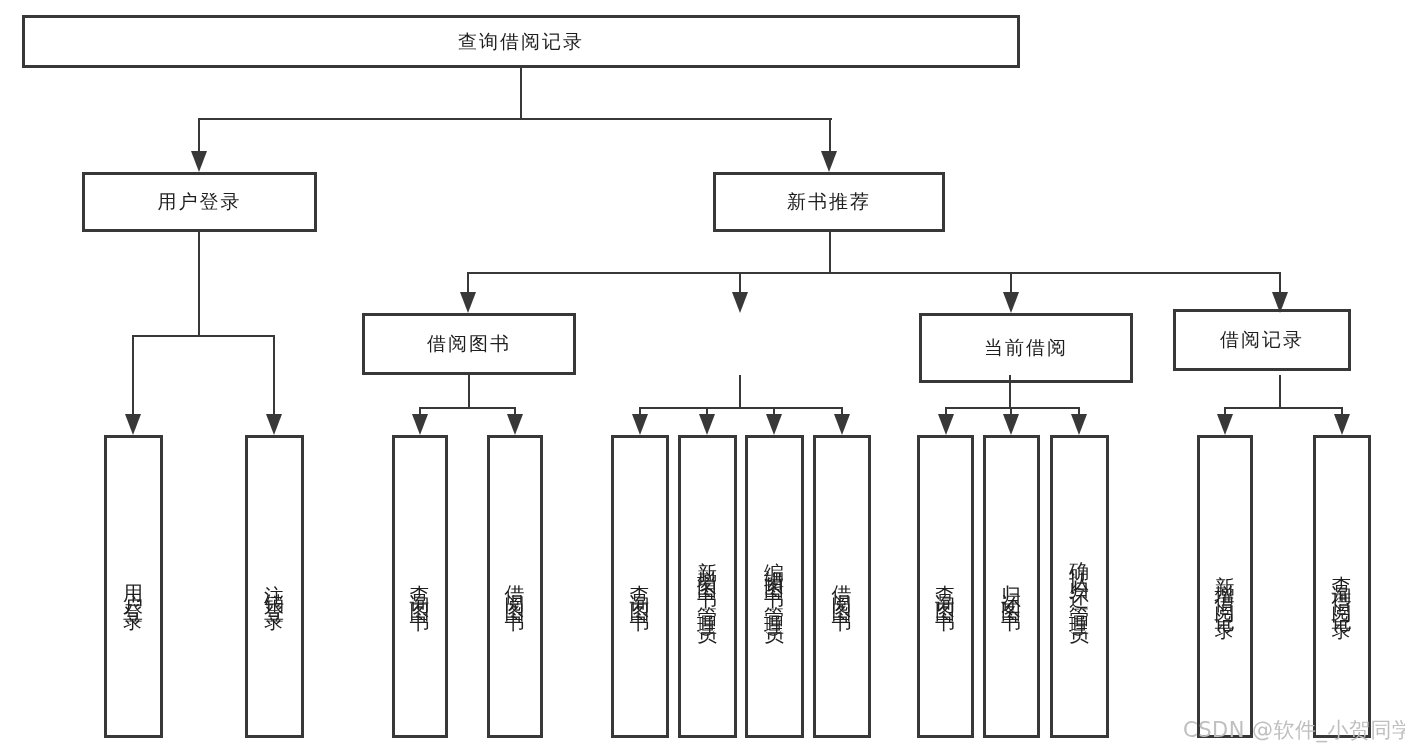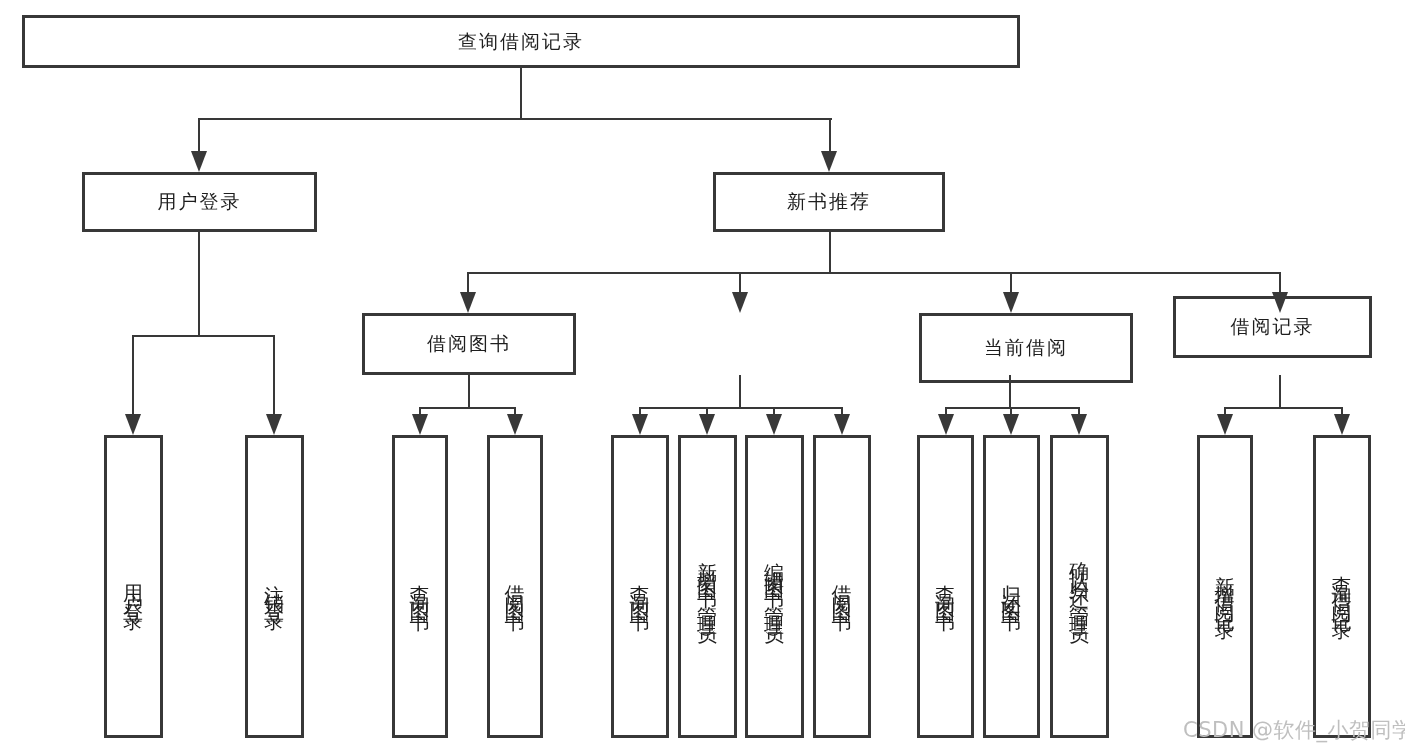--- a/index.html
+++ b/index.html
@@ -44,21 +44,21 @@
   <div class="box" style="left:713px;top:172px;width:232px;height:60px">
     <span>新书推荐</span>
   </div>
 
   <div class="box" style="left:362px;top:313px;width:214px;height:62px">
     <span>借阅图书</span>
   </div>
   <div class="box" style="left:919px;top:313px;width:214px;height:70px">
     <span>当前借阅</span>
   </div>
-  <div class="box" style="left:1173px;top:296px;width:199px;height:62px">
+  <div class="box" style="left:1173px;top:309px;width:178px;height:62px">
     <span>借阅记录</span>
   </div>
 
   <div class="box leaf" style="left:104px;width:59px">
     <span class="vtext">用户登录</span>
   </div>
   <div class="box leaf" style="left:245px;width:59px">
     <span class="vtext">注销登录</span>
   </div>
 

